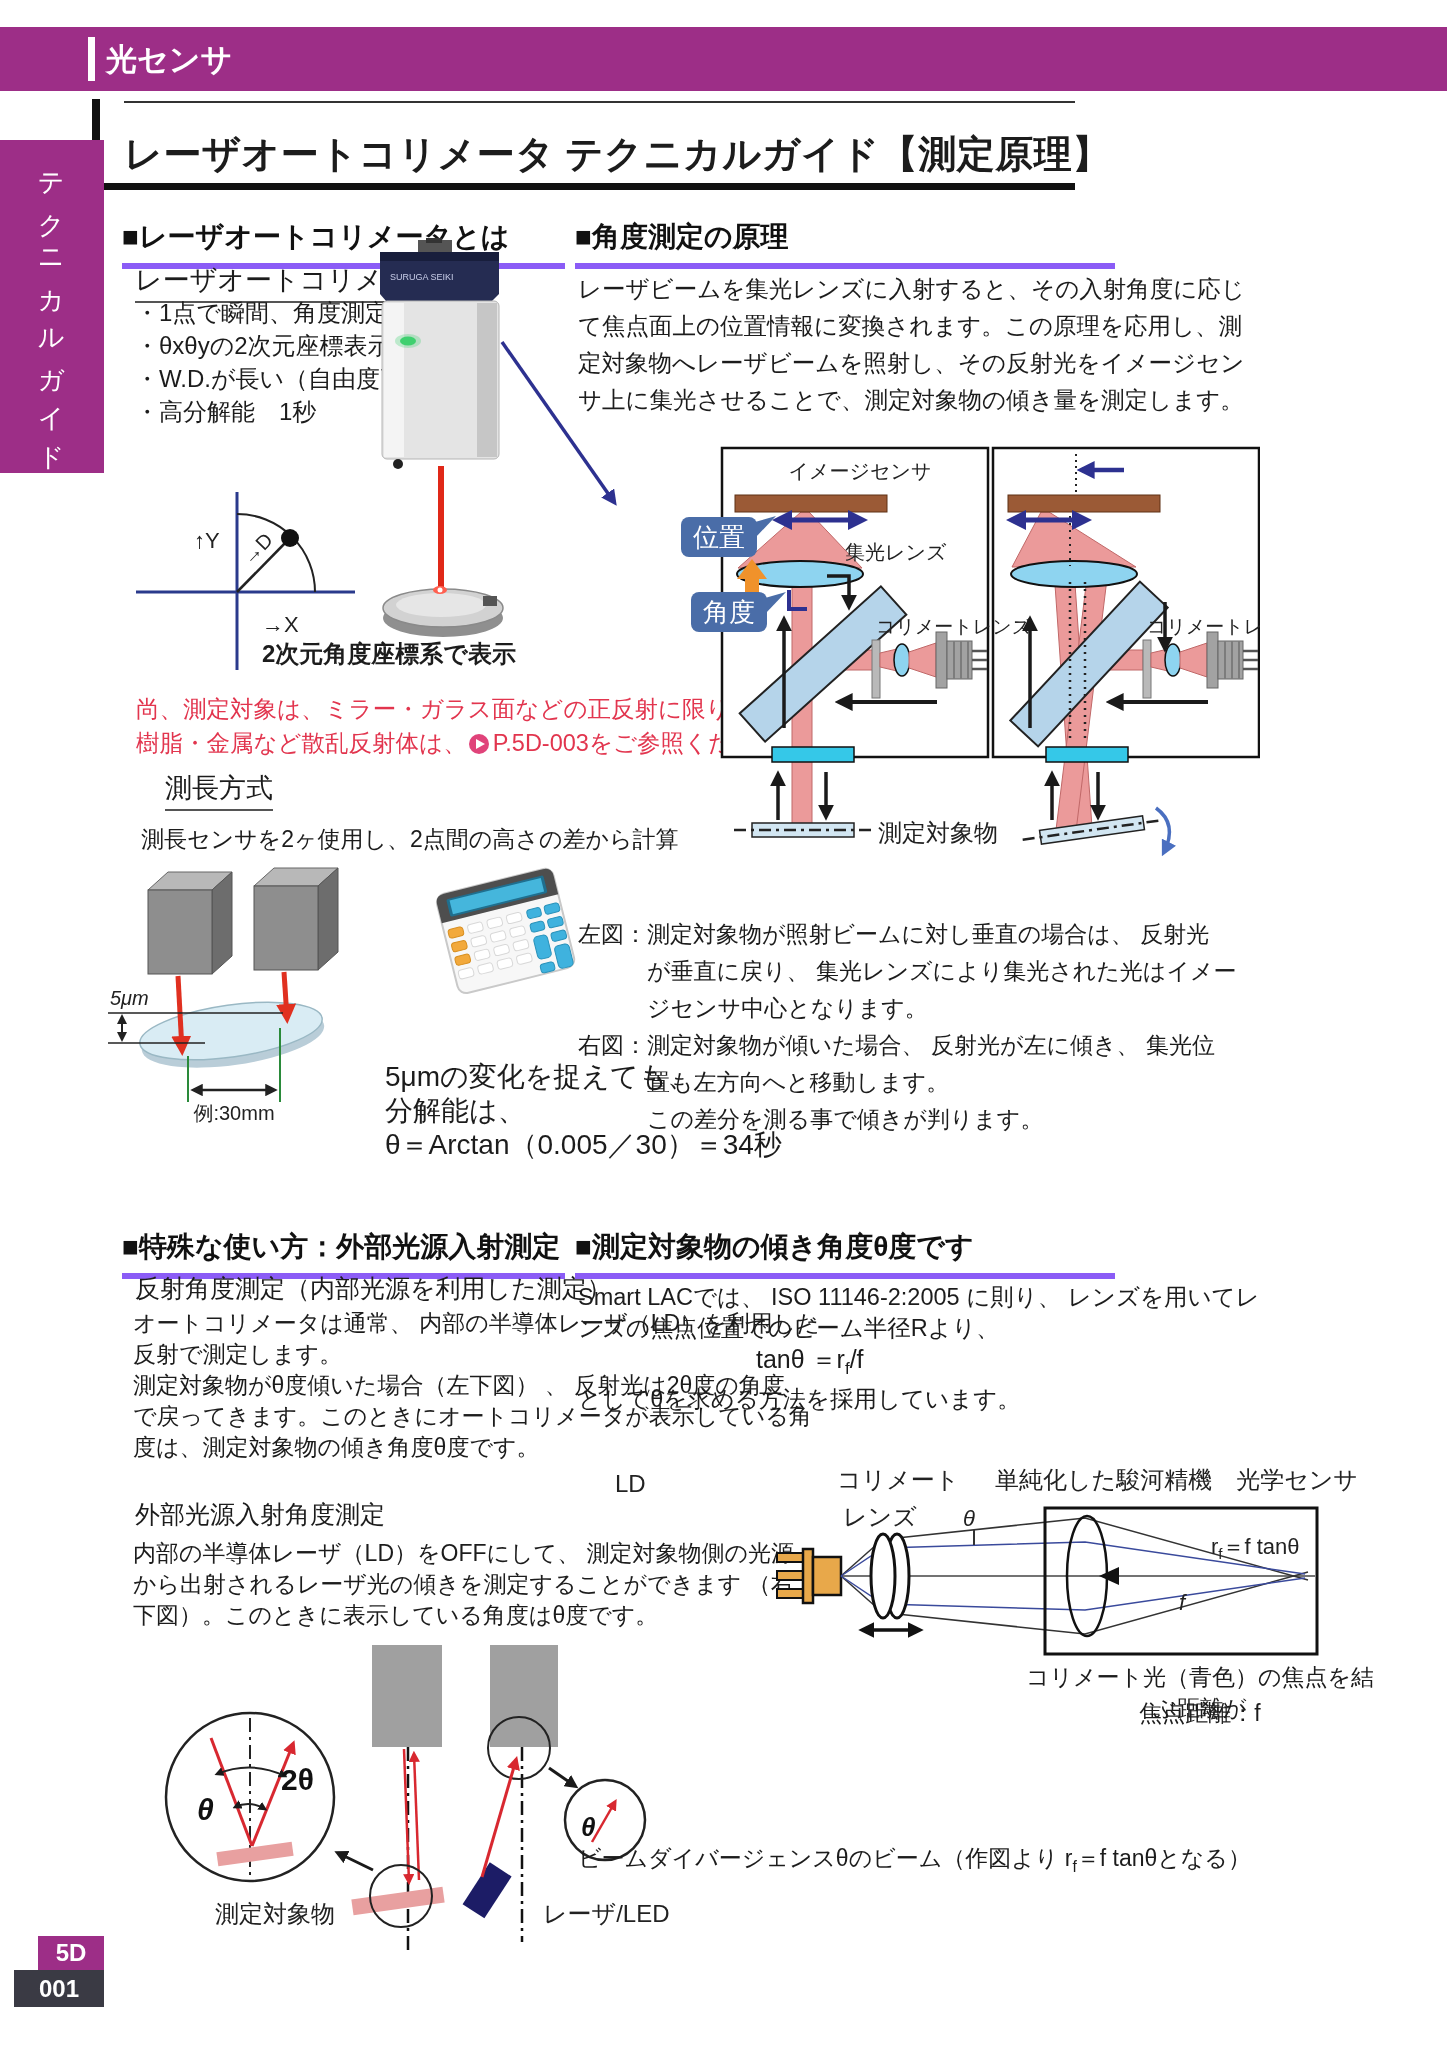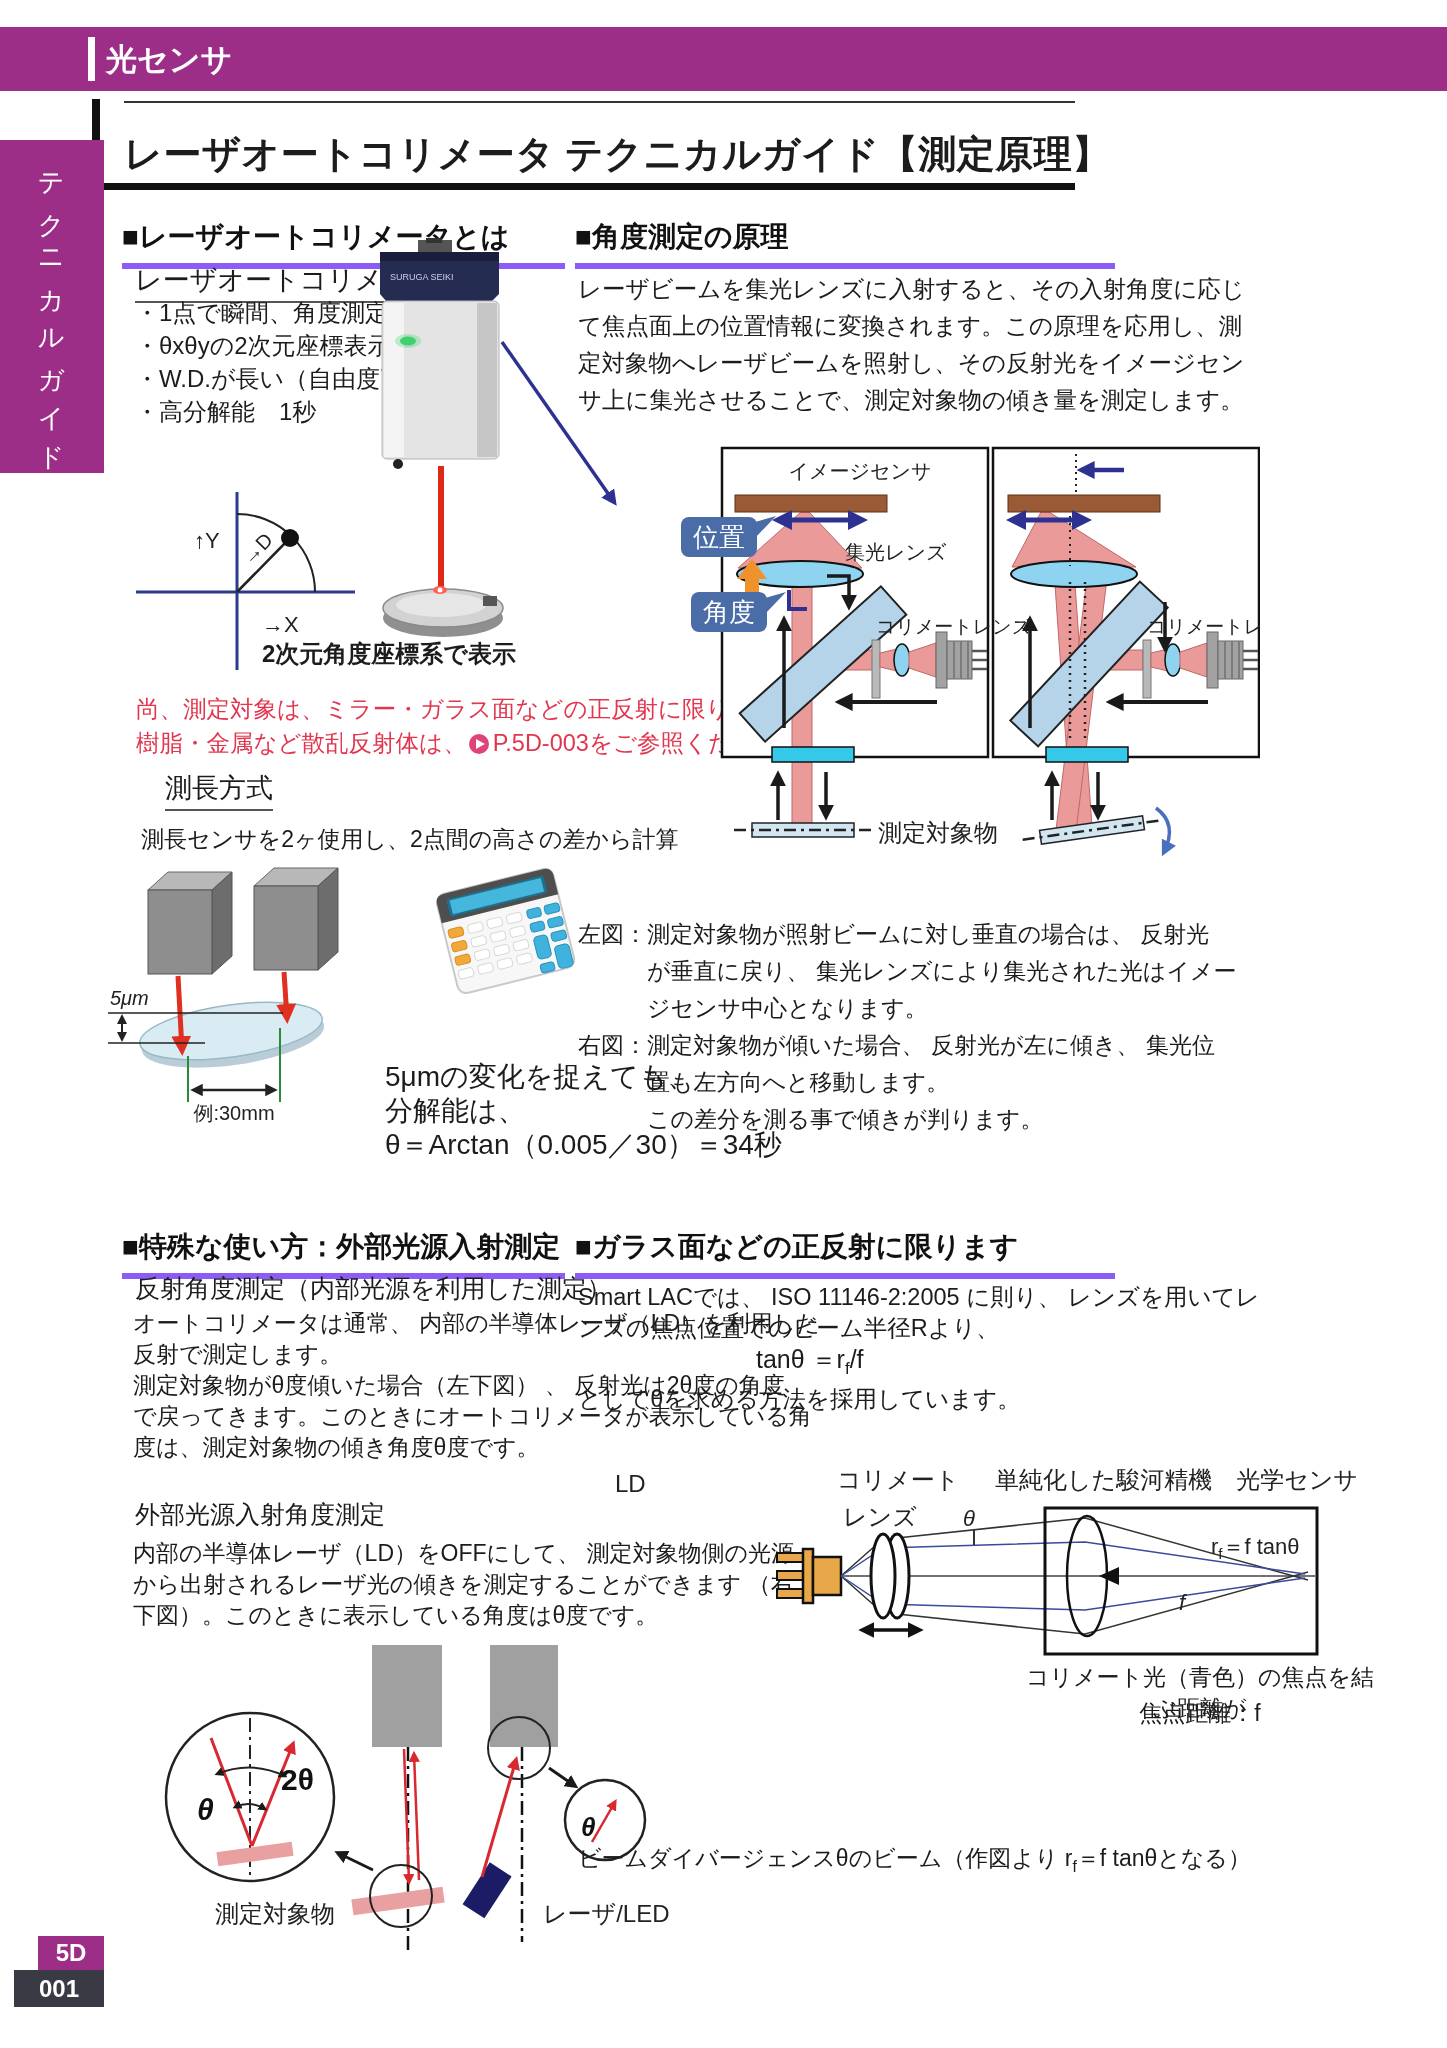--- a/index.html
+++ b/index.html
@@ -396,21 +396,21 @@
         </g>
       <line x1="377" y1="247" x2="411" y2="130" stroke="#d82830" stroke-width="3" marker-end="url(#mBr)"></line>
       <line x1="444" y1="138" x2="470" y2="156" stroke="#1a1a1a" stroke-width="3" marker-end="url(#mBa)"></line>
       <circle cx="500" cy="190" r="40" fill="none" stroke="#222" stroke-width="2.5"></circle>
       <line x1="487" y1="212" x2="510" y2="172" stroke="#d82830" stroke-width="2.5" marker-end="url(#mBr)"></line>
       <text x="476" y="206" font-size="26" font-weight="bold" font-style="italic" fill="#111">θ</text>
     </g>
     <text x="438" y="292" font-size="24" fill="#222">レーザ/LED</text>
   </svg>
 
-  <div class="abs h2" style="left:575px;top:1228px;width:540px;">■ガラス面などの正反射に限ります</div>
+  <div class="abs h2" style="left:575px;top:1228px;width:540px;">■測定対象物の傾き角度θ度です</div>
   <div class="abs" style="left:578px;top:1282px;font-size:23.5px;line-height:31px;">
     <div class="body-line">Smart LACでは、 ISO 11146-2:2005 に則り、 レンズを用いてレ</div>
     <div class="body-line">ンズの焦点位置でのビーム半径Rより、</div>
     <div class="body-line" style="padding-left:178px;font-size:25px;">
       <span>tanθ ＝r</span><sub class="s">f</sub><span>/f</span>
     </div>
     <div class="body-line">としてθを求める方法を採用しています。</div>
   </div>
 
   <svg class="abs" style="left:575px;top:1450px;" width="830" height="260" viewBox="0 0 830 260">

